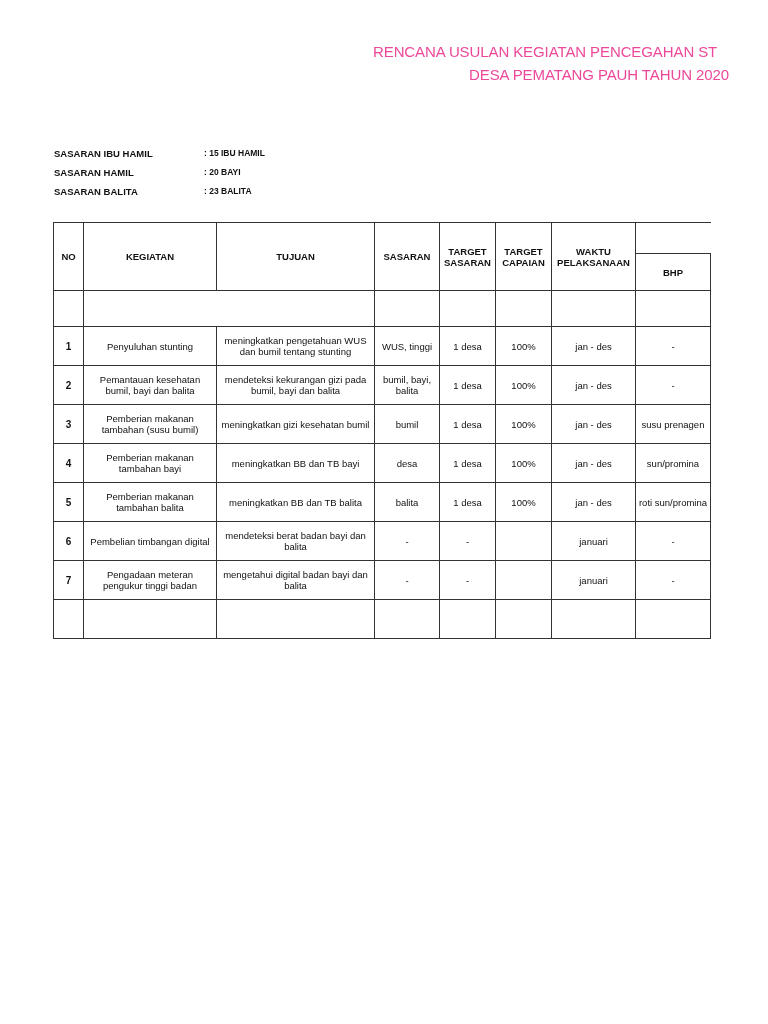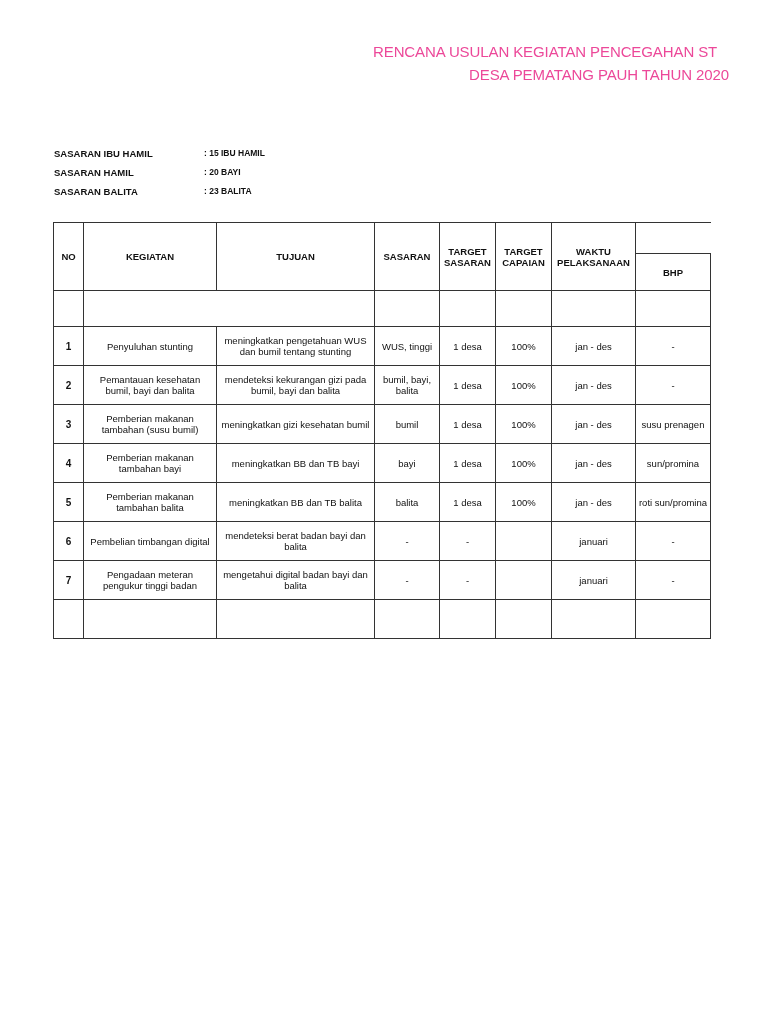--- a/index.html
+++ b/index.html
@@ -157,21 +157,21 @@
       <td>bumil</td>
       <td>1 desa</td>
       <td>100%</td>
       <td>jan - des</td>
       <td>susu prenagen</td>
     </tr>
     <tr class="data">
       <td class="no">4</td>
       <td class="left">Pemberian makanan tambahan bayi</td>
       <td>meningkatkan BB dan TB bayi</td>
-      <td>bayi</td>
+      <td>desa</td>
       <td>1 desa</td>
       <td>100%</td>
       <td>jan - des</td>
       <td>sun/promina</td>
     </tr>
     <tr class="data">
       <td class="no">5</td>
       <td class="left">Pemberian makanan tambahan balita</td>
       <td>meningkatkan BB dan TB balita</td>
       <td>balita</td>

